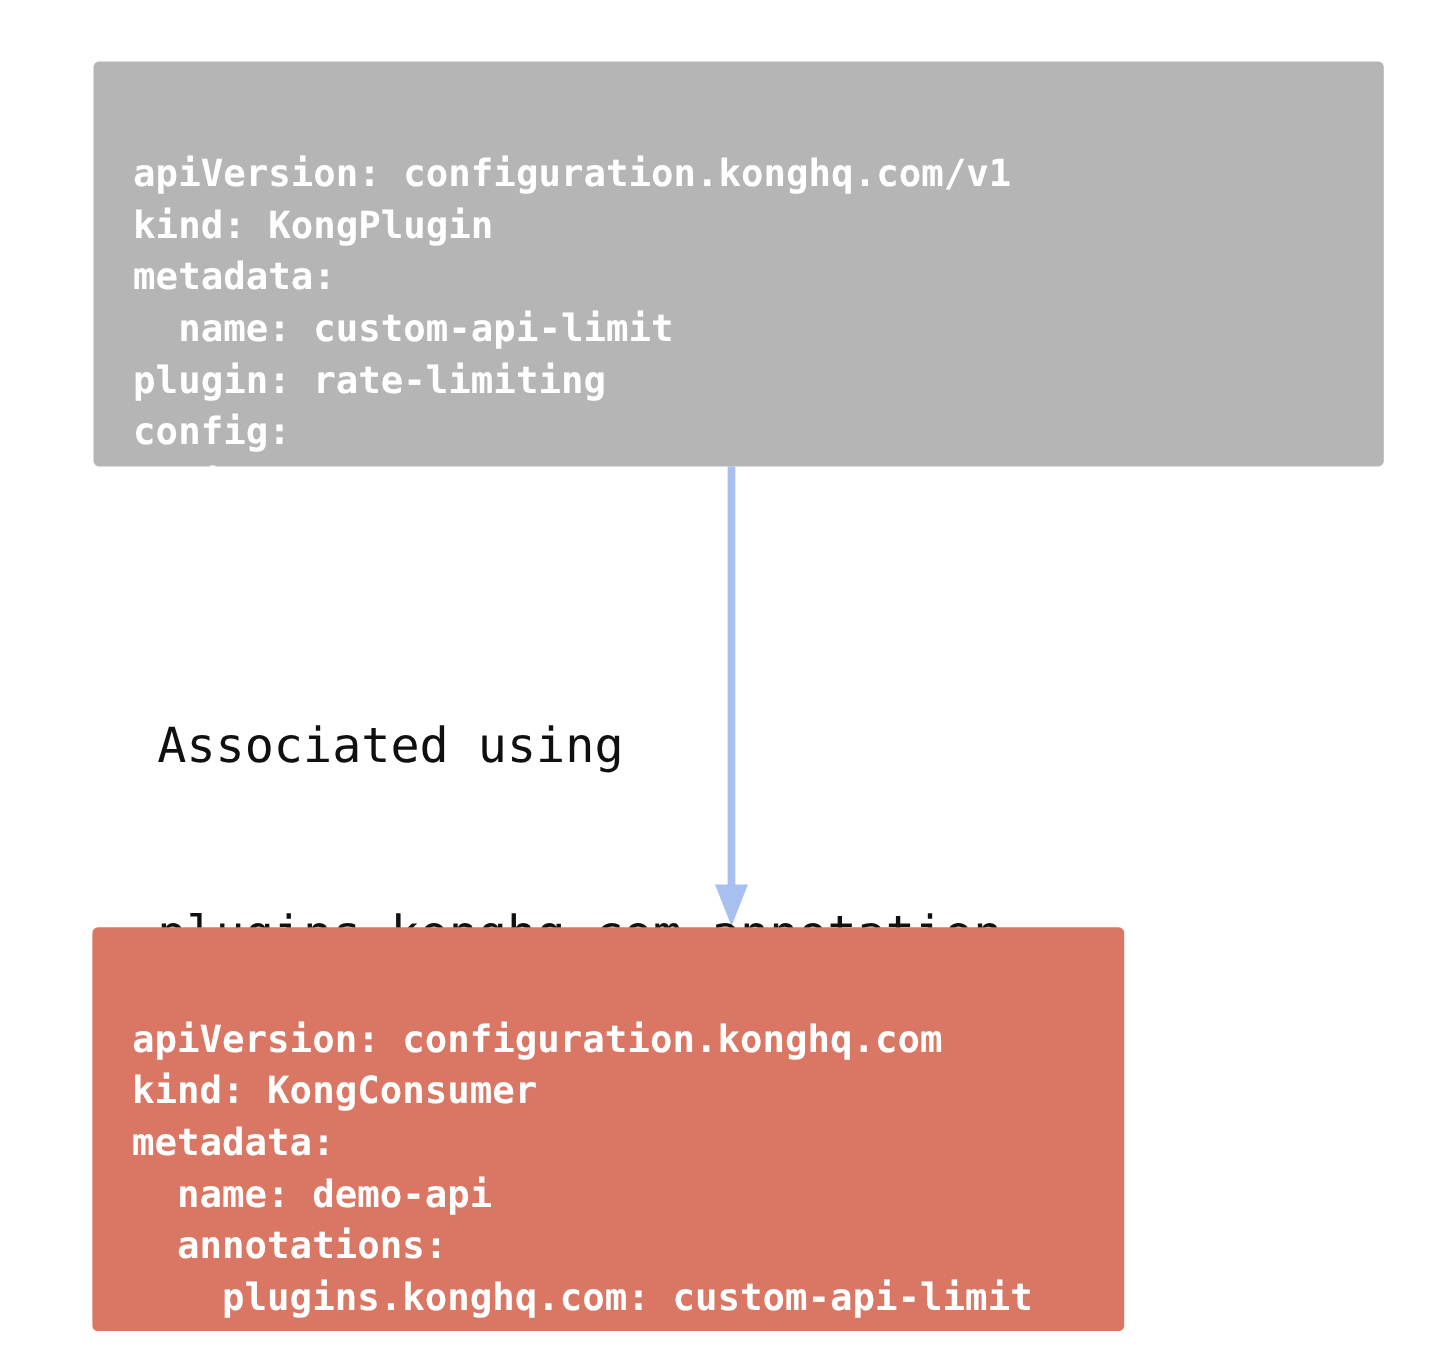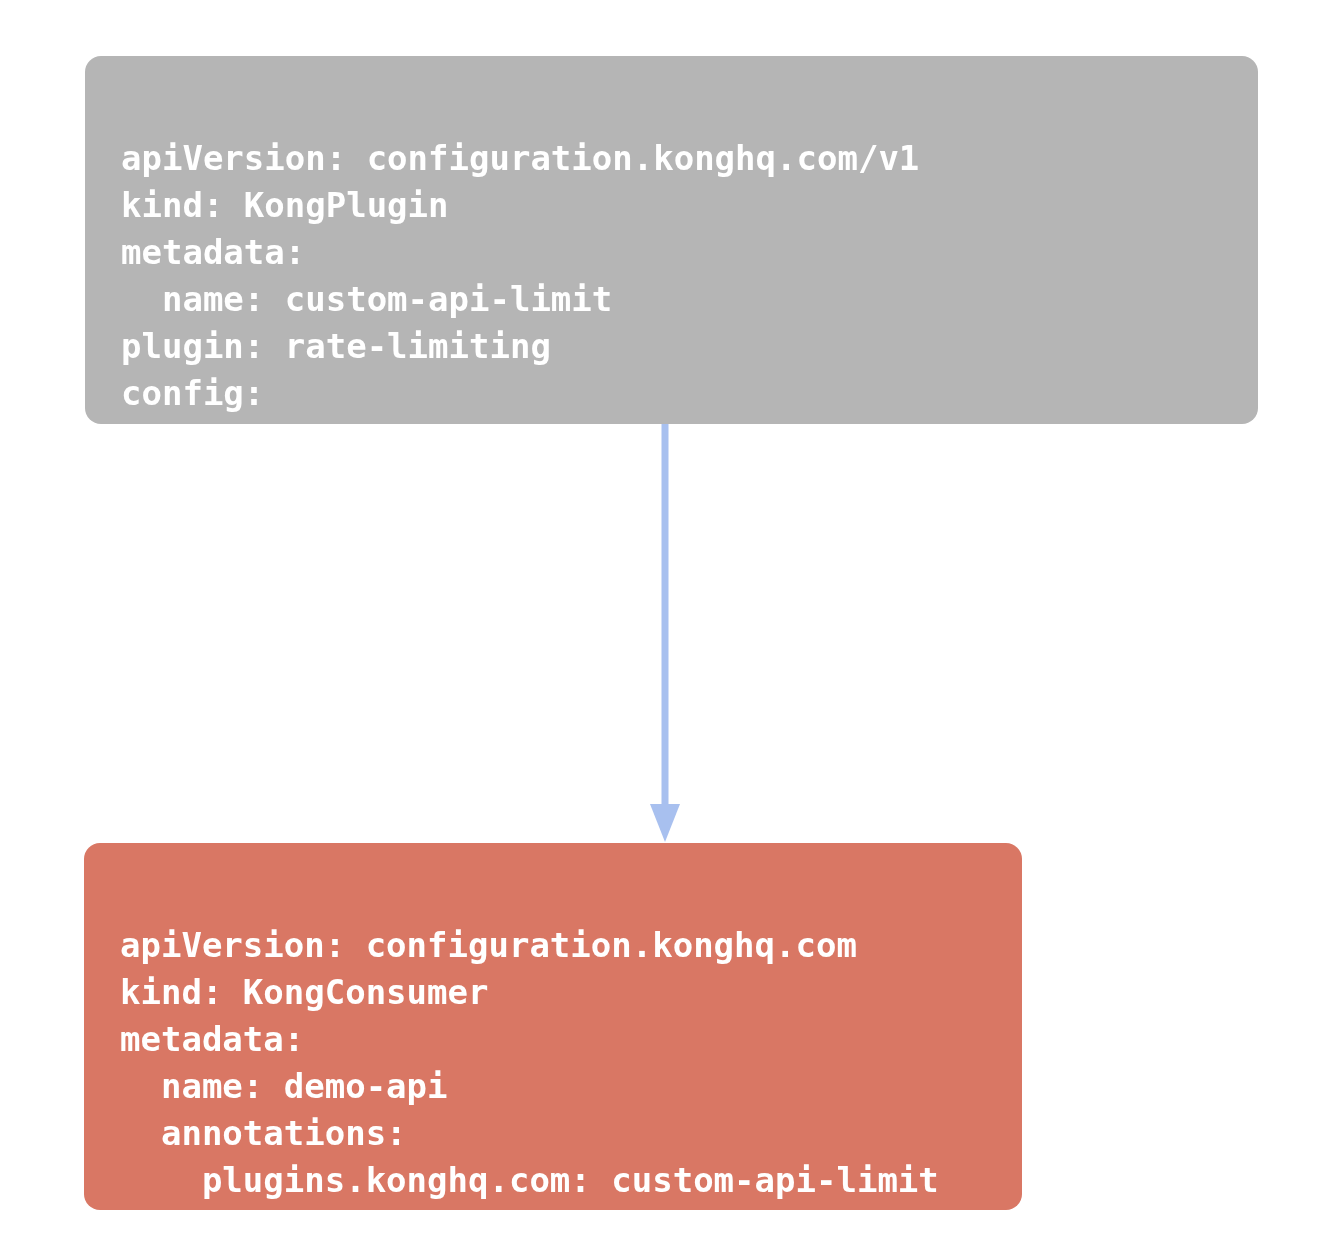--- a/index.html
+++ b/index.html
@@ -19,21 +19,21 @@
     position: absolute;
     left: 0; top: 0;
     width: 1320px;
     height: 1236px;
   }
 
   
   .yaml-box {
     position: absolute;
     box-sizing: border-box;
-    border-radius: 16px;
+    border-radius: 5px;
   }
 
   #plugin-box {
     left: 85px;
     top: 56px;
     width: 1173px;
     height: 368px;
     background: #b5b5b5;
   }
 
@@ -96,20 +96,24 @@
 plugin: rate-limiting
 config:
   minute: 10</pre>
   </div>
 
   <svg id="arrow" viewBox="0 0 40 420">
     <line x1="20" y1="0" x2="20" y2="382" stroke="#a8c0ef" stroke-width="7"></line>
     <polygon points="5,380 35,380 20,418" fill="#a8c0ef"></polygon>
   </svg>
 
+  <div id="assoc-label">
+    <div>Associated using</div>
+    <div>plugins.konghq.com annotation</div>
+  </div>
 
   <div class="yaml-box" id="consumer-box">
     <pre class="yaml-text">apiVersion: configuration.konghq.com
 kind: KongConsumer
 metadata:
   name: demo-api
   annotations:
     plugins.konghq.com: custom-api-limit
 username: special-client</pre>
   </div>

